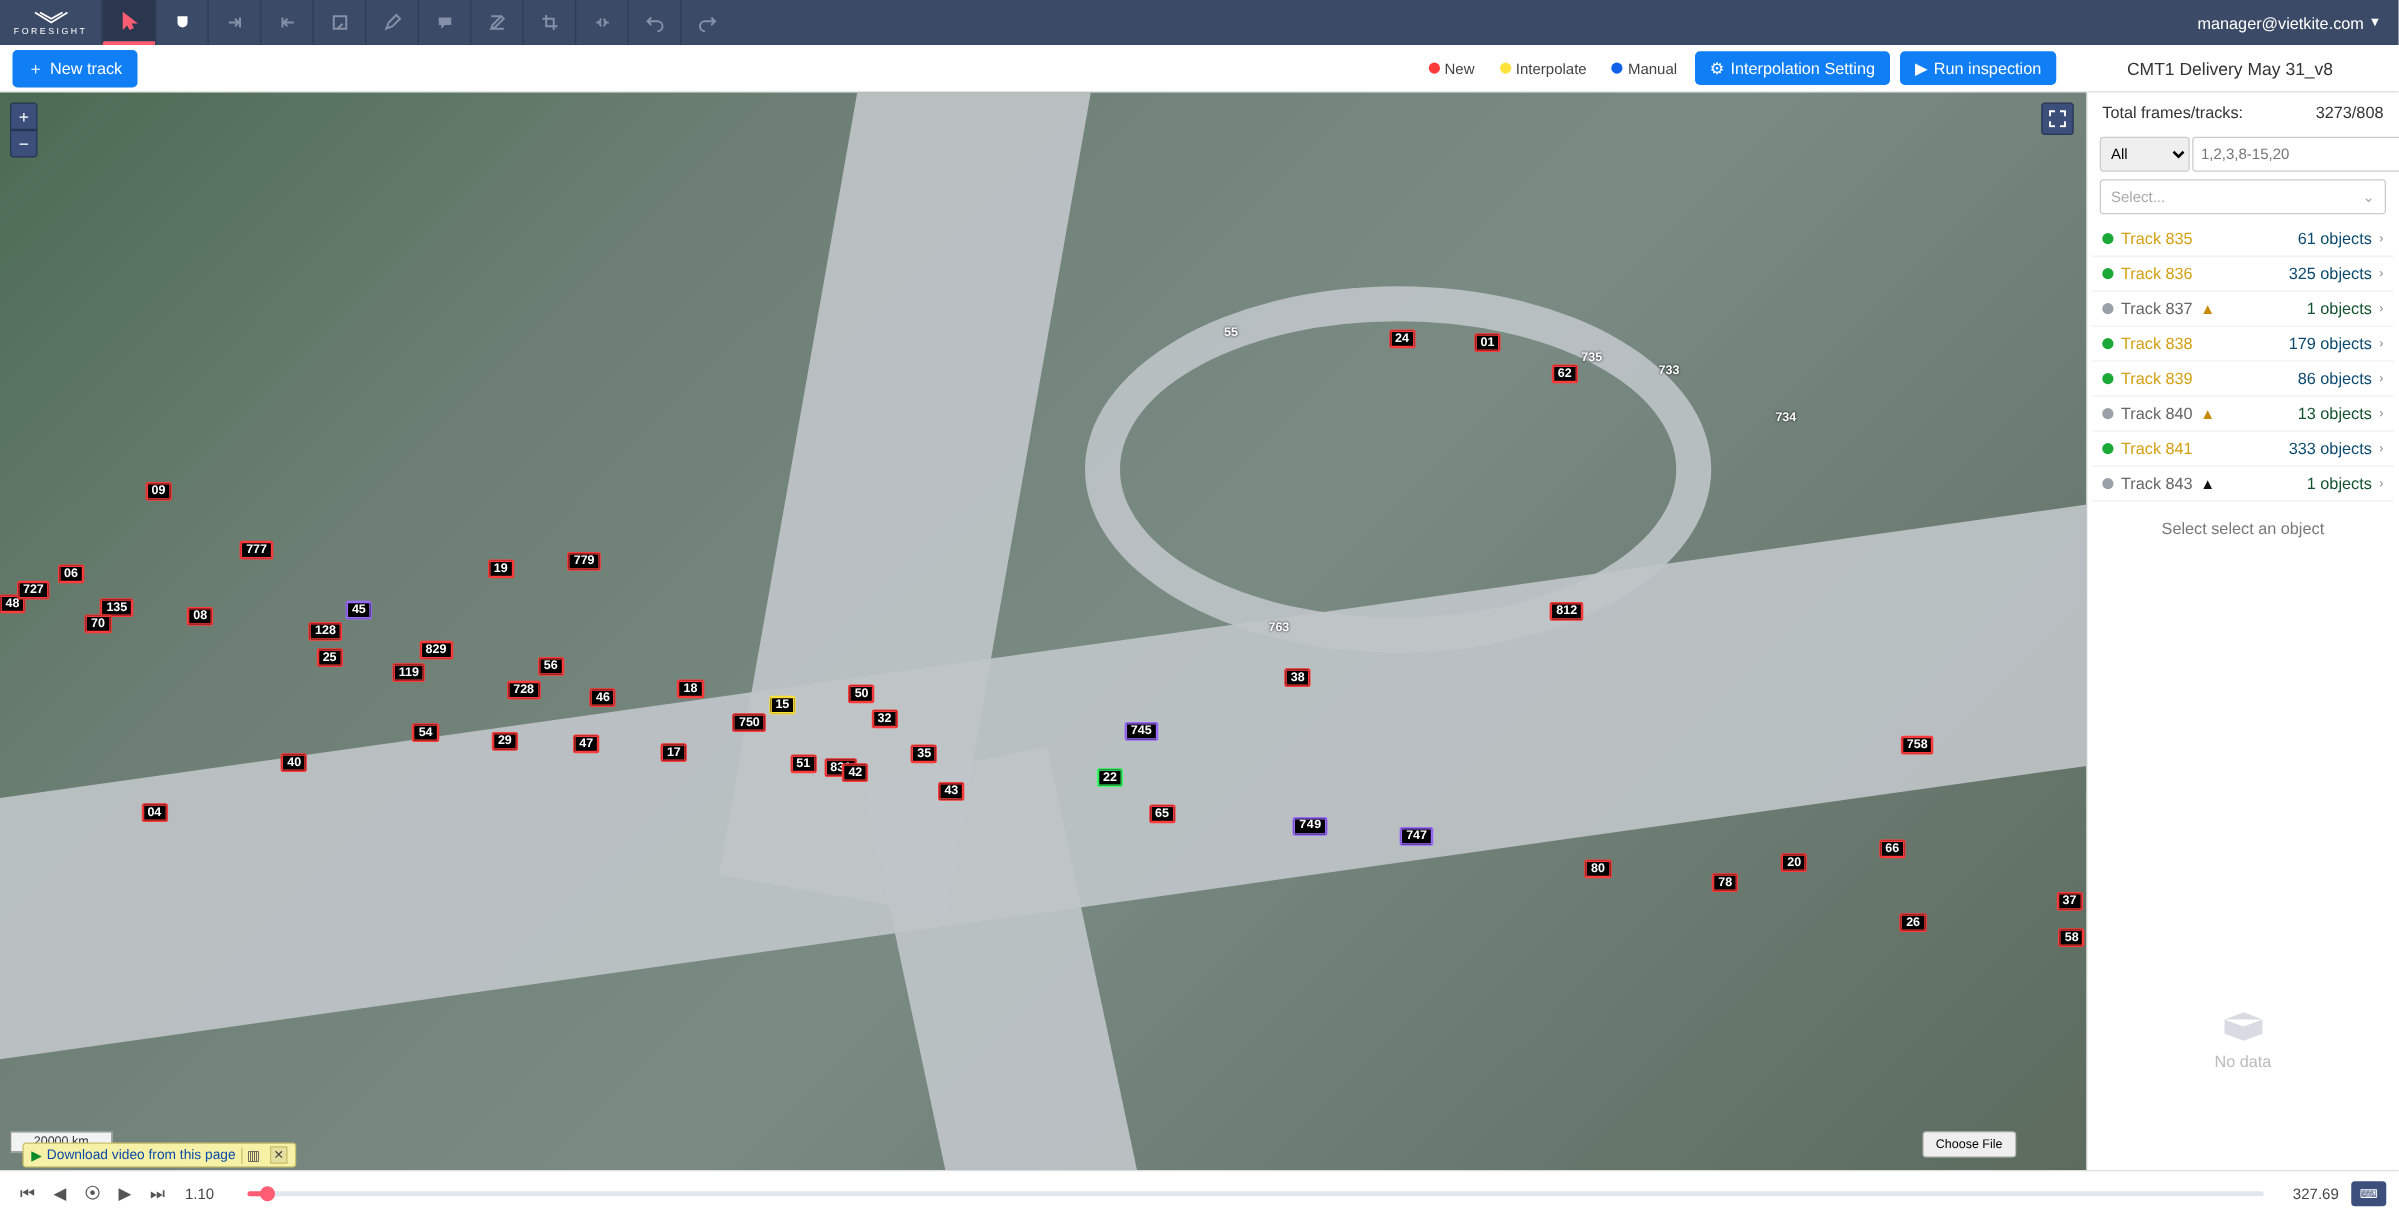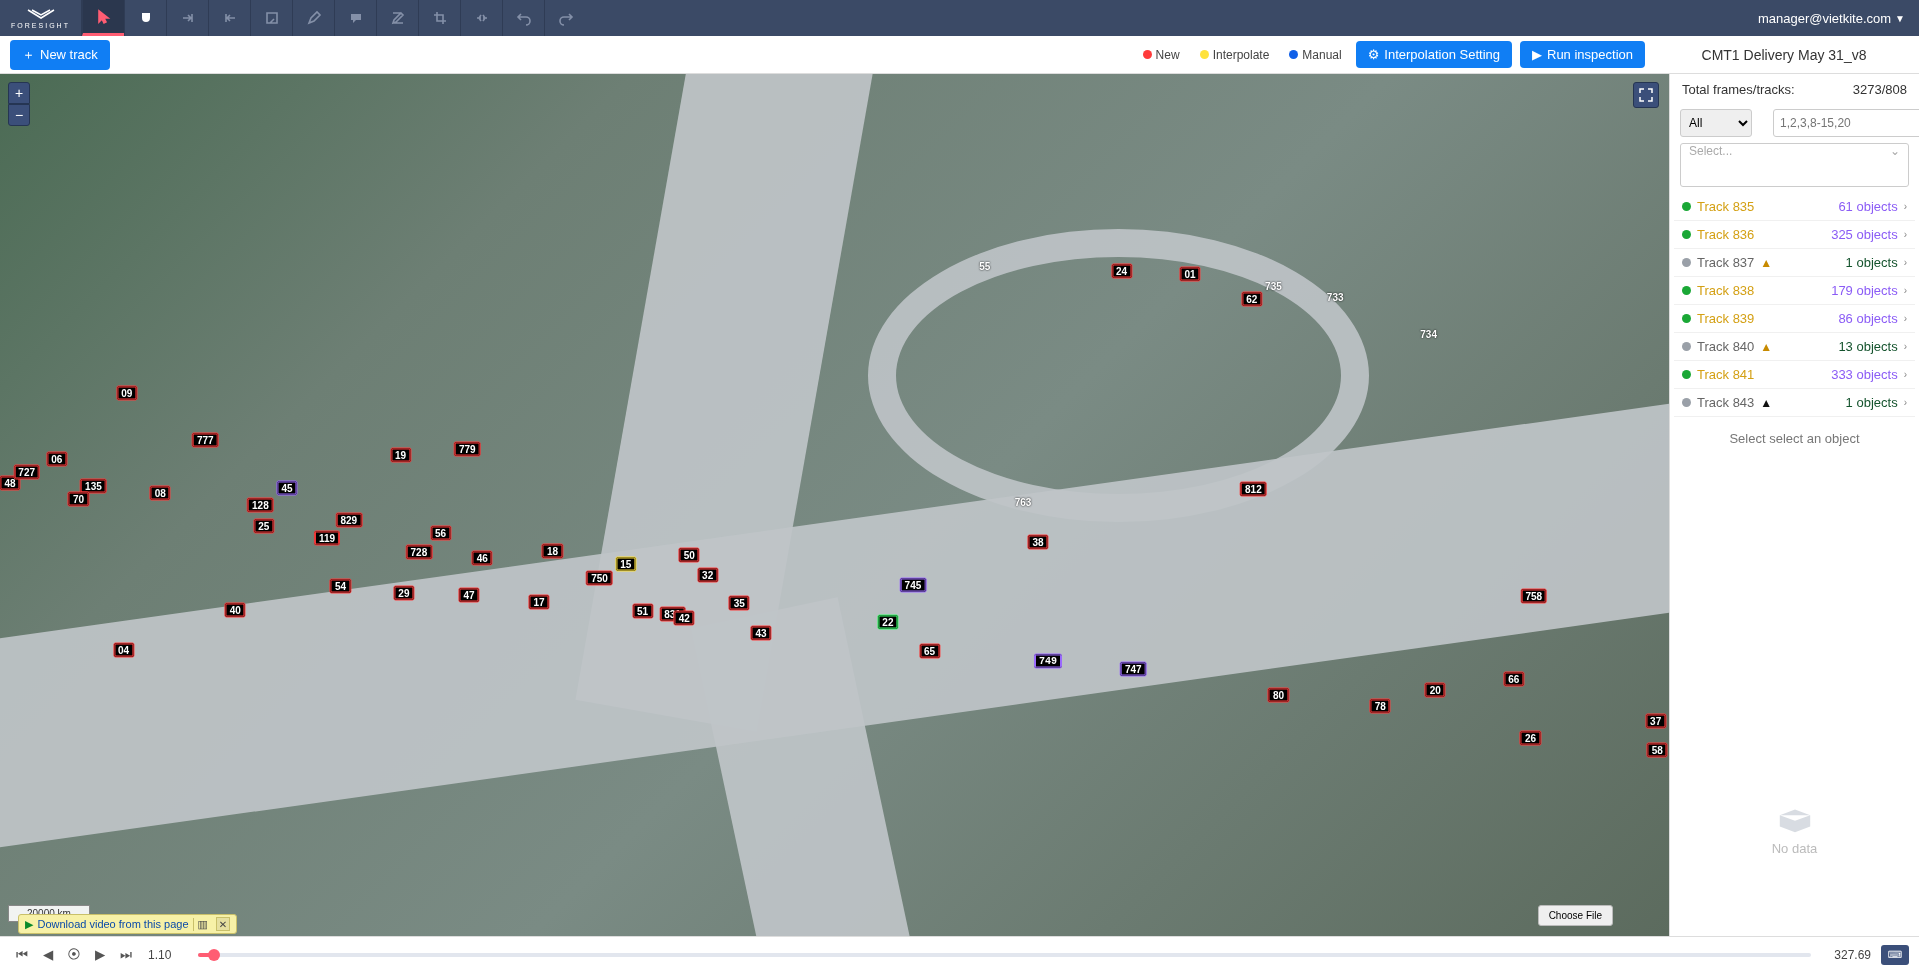--- a/index.html
+++ b/index.html
@@ -43,36 +43,36 @@
 
 .mk{position:absolute;transform:translate(-50%,-50%);font-size:10px;font-weight:700;color:#fff;padding:1px 4px;border-radius:2px;border:1px solid rgba(0,0,0,.35);white-space:nowrap;text-shadow:0 0 2px #000}
 .mk.r{background:#000;border-color:#ff3b3b;box-shadow:0 0 0 1px #ff3b3b inset}
 .mk.p{background:#000;border-color:#9b6bff;box-shadow:0 0 0 1px #9b6bff inset}
 .mk.g{background:#000;border-color:#3bff6b;box-shadow:0 0 0 1px #3bff6b inset}
 .mk.y{background:#000;border-color:#ffe23b;box-shadow:0 0 0 1px #ffe23b inset}
 .mk.bare{background:transparent;border:none;color:#fff}
 
 .side{width:250px;flex-shrink:0;border-left:1px solid #ddd;display:flex;flex-direction:column;font-size:13px;color:#333;overflow-y:auto}
 .stats{display:flex;justify-content:space-between;padding:8px 12px}
-.filters{display:flex;gap:21px;padding:4px 10px 6px}
+.filters{display:flex;gap:2px;padding:4px 10px 6px}
 .sel{flex:0 0 72px}
 .sel select{width:100%;height:28px;border:1px solid #ccc;border-radius:3px;font-size:12px;padding-left:4px}
 .filters input{flex:1;height:28px;border:1px solid #ccc;border-radius:3px 0 0 3px;padding:0 6px;font-size:12px}
-.search{margin:0 10px 6px;height:44px;border:1px solid #ccc;border-radius:3px;display:flex;align-items:flex-start;padding:0 8px;color:#aaa;font-size:12px}
+.search{margin:0 10px 6px;height:28px;border:1px solid #ccc;border-radius:3px;display:flex;align-items:center;padding:0 8px;color:#aaa;font-size:12px}
 .search span:last-child{margin-left:auto}
 .tracks{padding:0 4px}
 .trk{display:flex;align-items:center;padding:6px 8px;border-bottom:1px solid #f0f0f0;cursor:pointer}
 .trk .dot{margin-right:6px}
 .trk .name{color:#d4a014}
 .trk.gray .name{color:#666}
 .trk .dot.green{background:#1aa836}
 .trk .dot.gray{background:#9aa0a8}
 .trk .warn{margin-left:6px;color:#c78a00;font-size:12px}
 .trk .warn.black{color:#111}
-.trk .cnt{margin-left:auto;color:#8b5cf6}
+.trk .cnt{margin-left:auto;color:#0c4a6e}
 .trk.gray .cnt{color:#14532d}
 .trk .chev{margin-left:6px;color:#888;font-size:10px}
 .prompt{text-align:center;color:#777;padding:14px}
 .nodata{margin-top:auto;display:flex;flex-direction:column;align-items:center;color:#bbb;padding:20px 0 80px;gap:8px}
 .nodata svg{width:38px;height:30px;fill:#d8dce2}
 
 .footer{height:36px;border-top:1px solid #ddd;display:flex;align-items:center;padding:0 10px;gap:10px;font-size:12px;color:#444;position:relative}
 .play-ctrl{display:flex;gap:2px}
 .play-ctrl button{width:24px;height:24px;border:none;background:transparent;color:#555;cursor:pointer}
 .time-val{width:40px}

